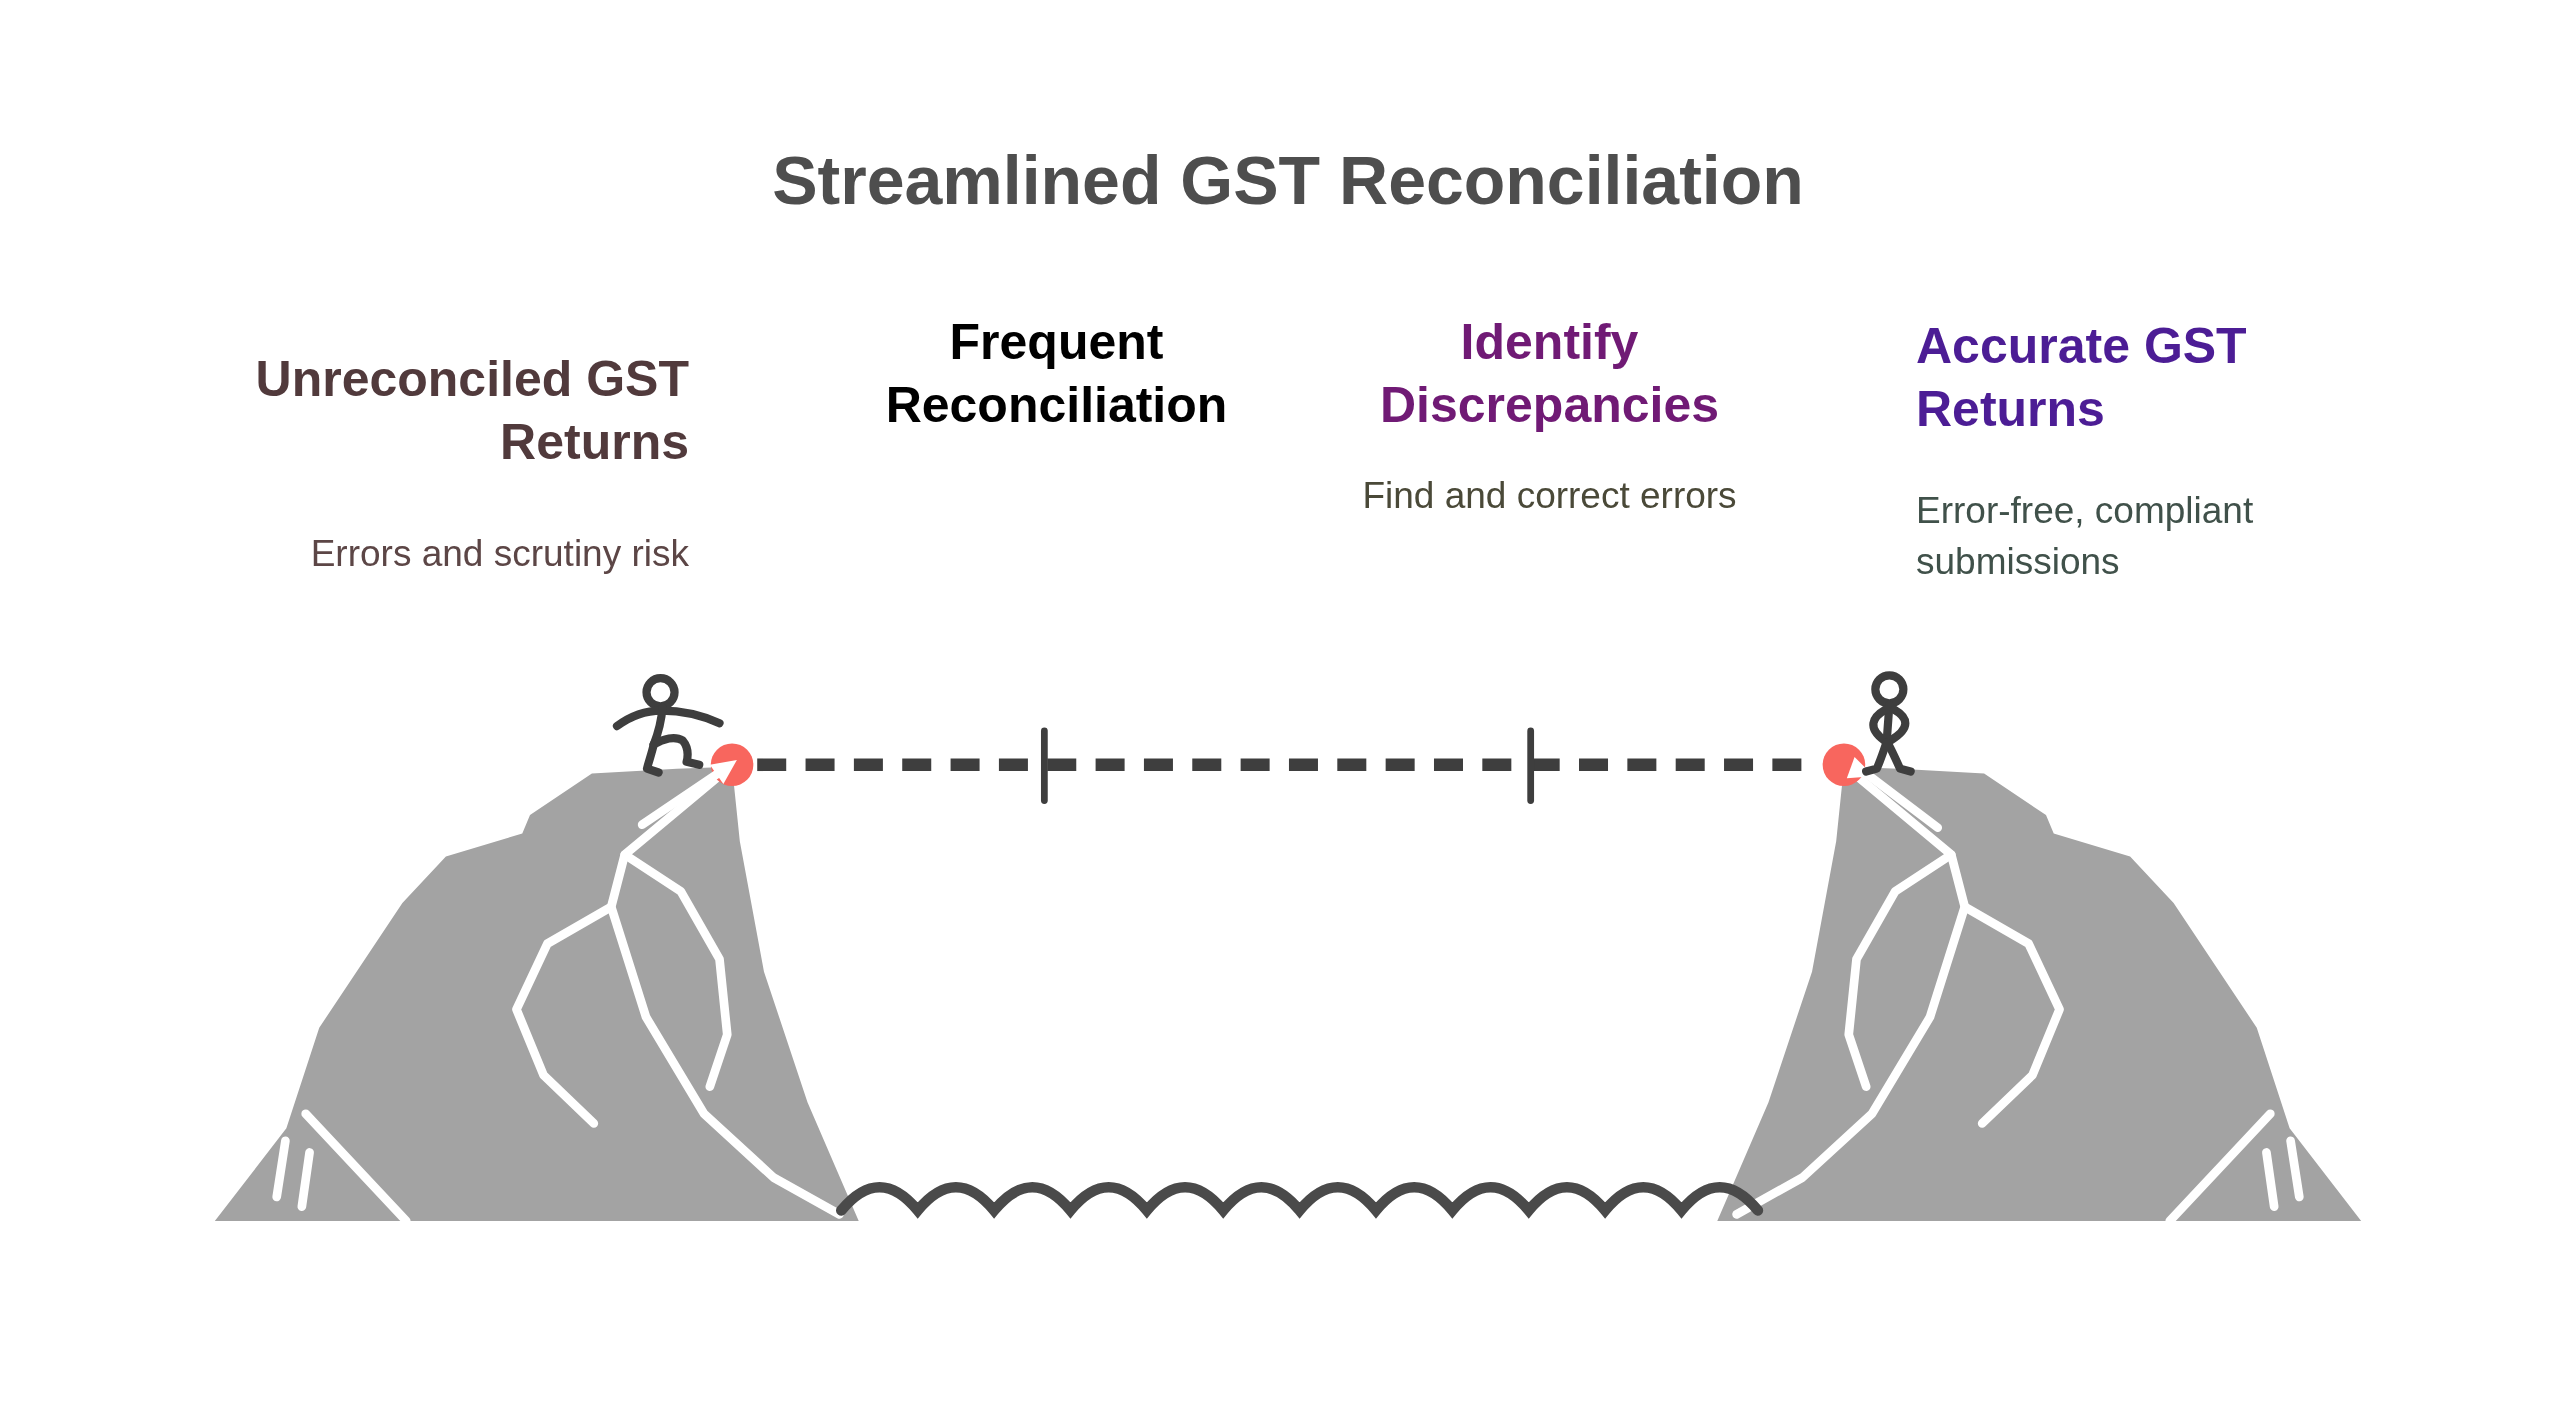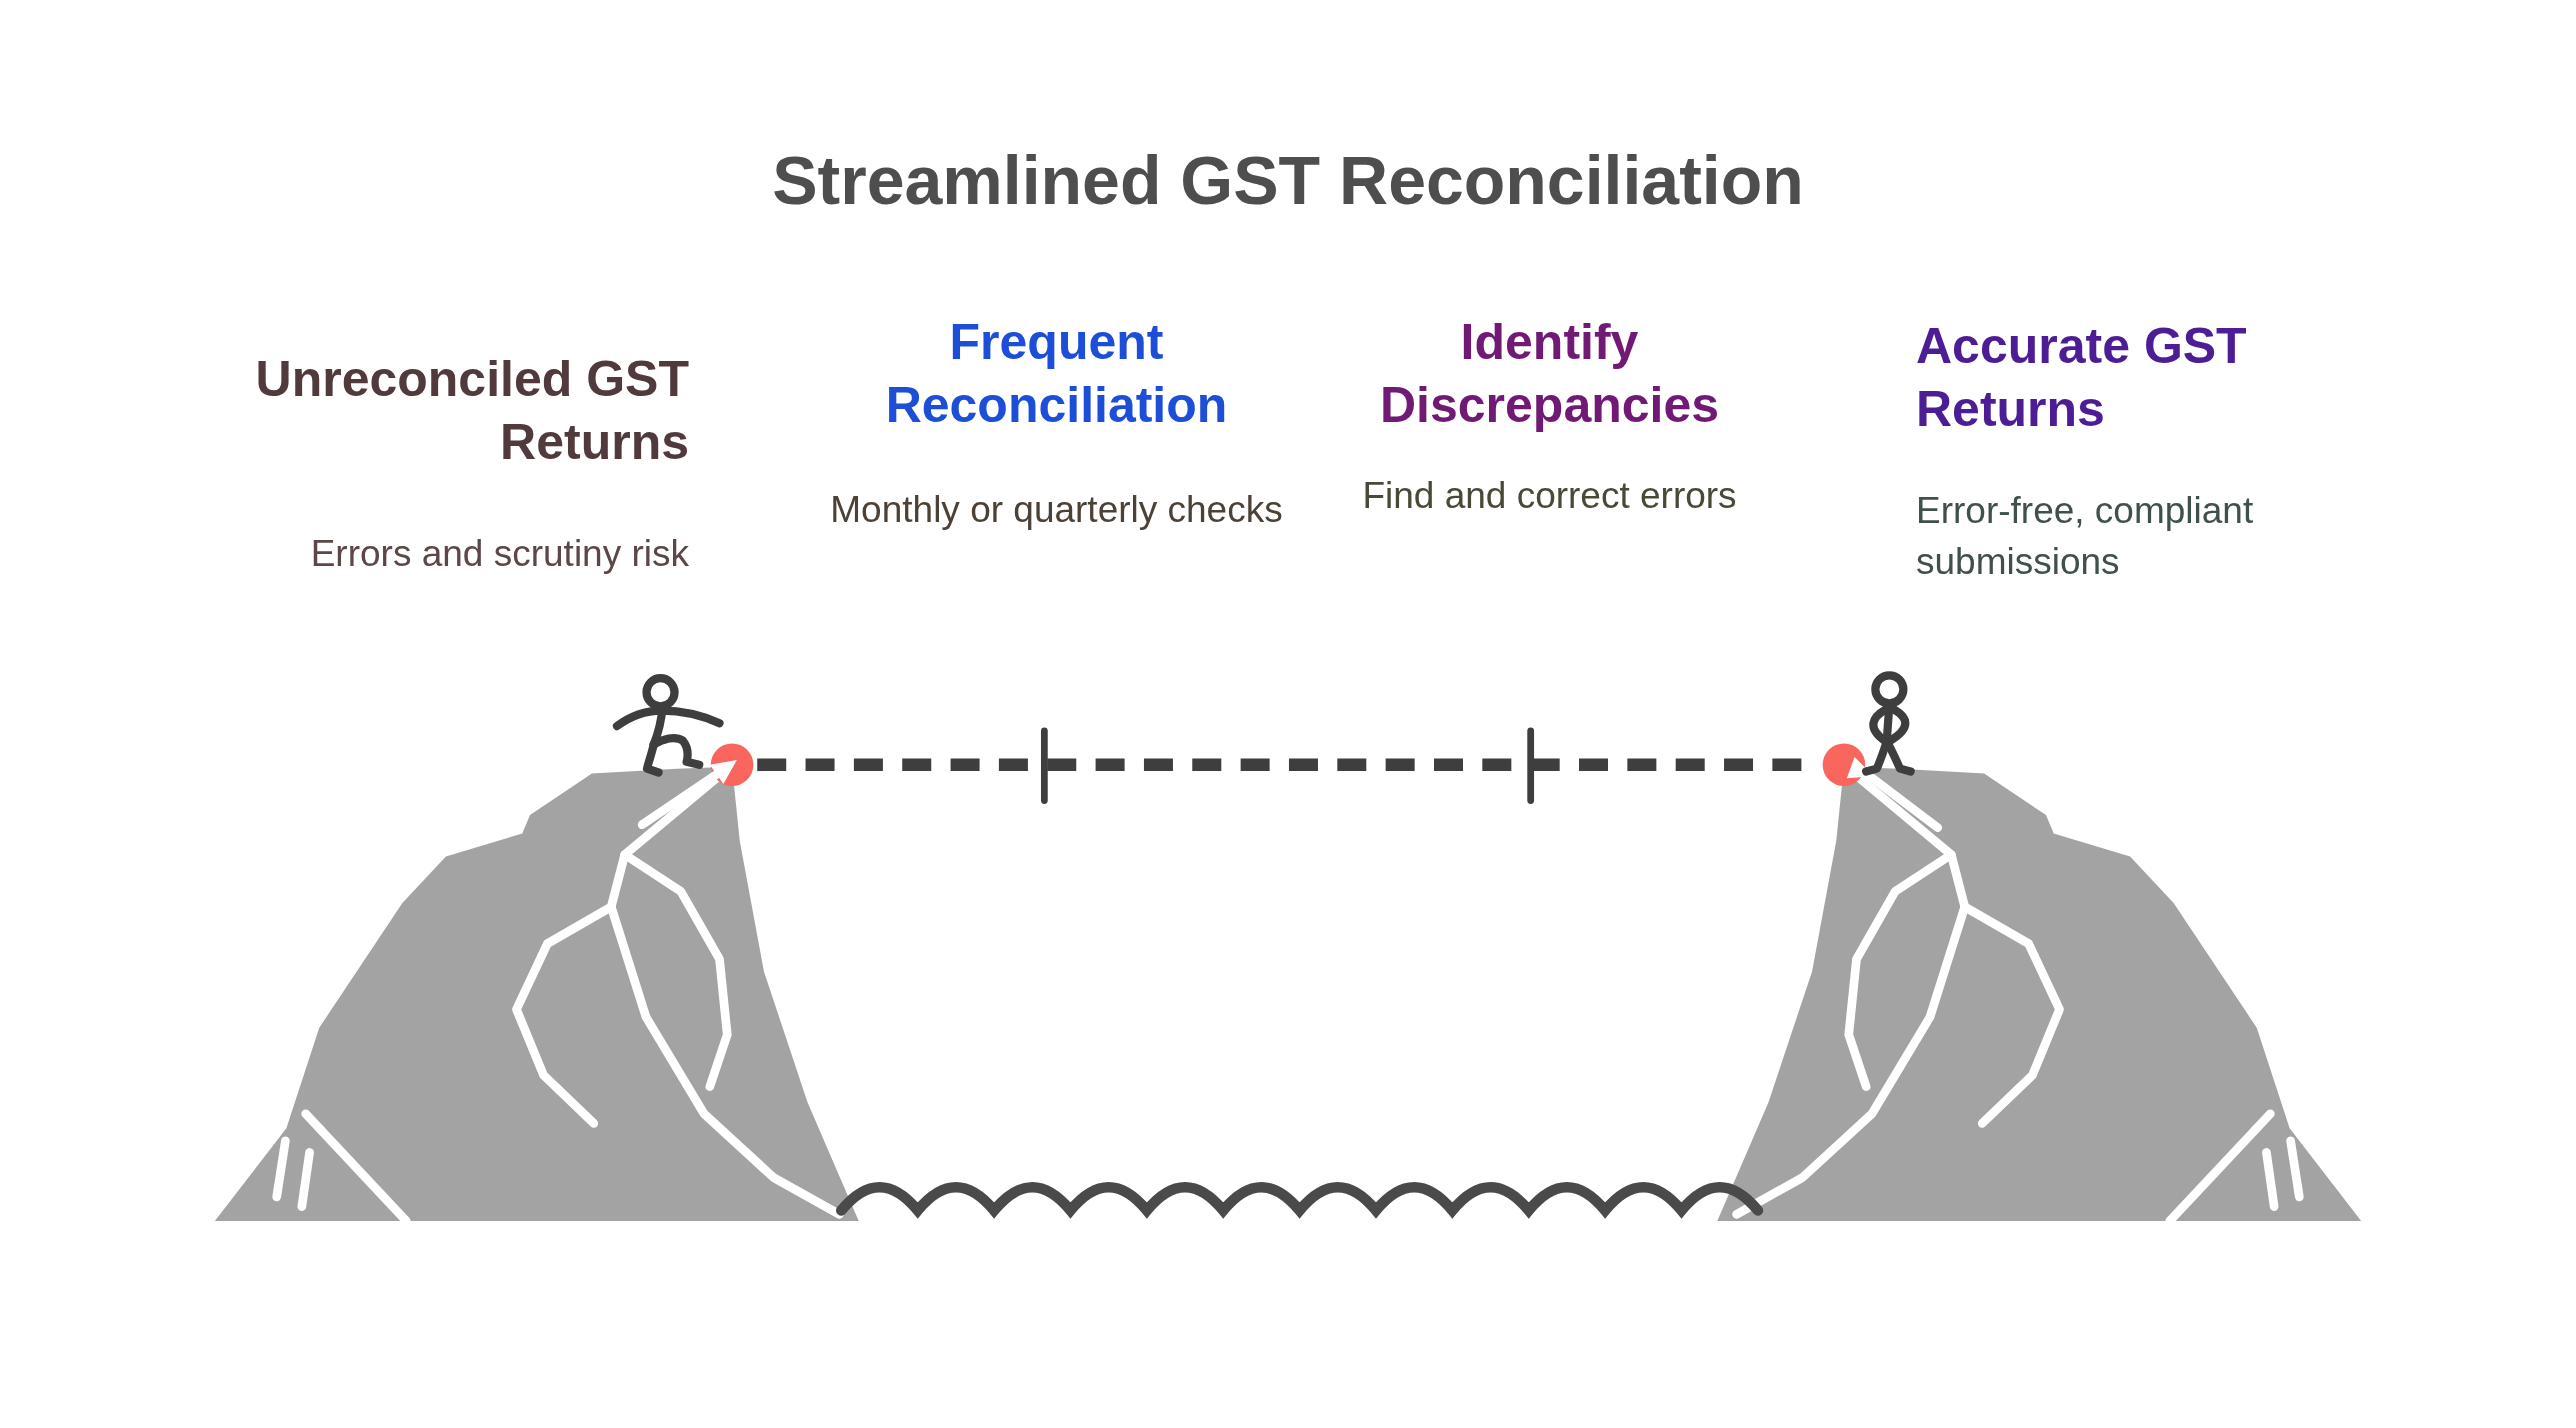--- a/index.html
+++ b/index.html
@@ -106,22 +106,21 @@
   </svg>
 
   <div class="page-title">Streamlined GST Reconciliation</div>
 
   <div class="col col1">
     <div class="heading" style="color: rgb(81, 58, 60);">Unreconciled GST Returns</div>
     <div class="body" style="color: rgb(92, 70, 70);">Errors and scrutiny risk</div>
   </div>
 
   <div class="col col2">
-    <div class="heading" style="color: #1d4ed8;">Frequent Reconciliation</div>
-    <div class="body" style="color: rgb(76, 65, 54);">Monthly or quarterly checks</div>
+    <div class="heading" style="color: #000000;">Frequent Reconciliation</div>
   </div>
 
   <div class="col col3">
     <div class="heading" style="color: #701a75;">Identify Discrepancies</div>
     <div class="body" style="color: rgb(74, 73, 56); margin-top: 33px;">Find and correct errors</div>
   </div>
 
   <div class="col col4">
     <div class="heading" style="color: #4c1d95;">Accurate GST Returns</div>
     <div class="body" style="color: rgb(64, 81, 74);">Error-free, compliant submissions</div>

